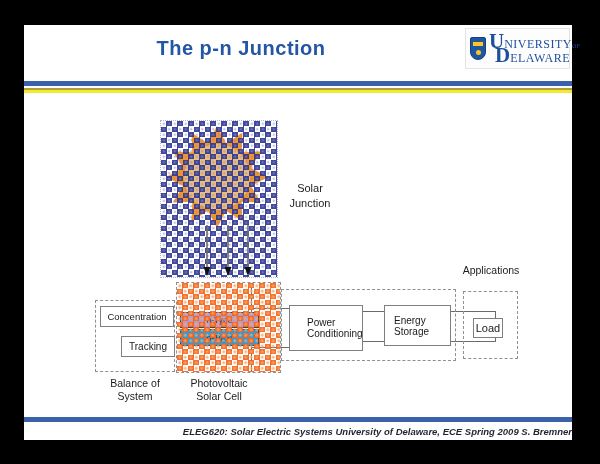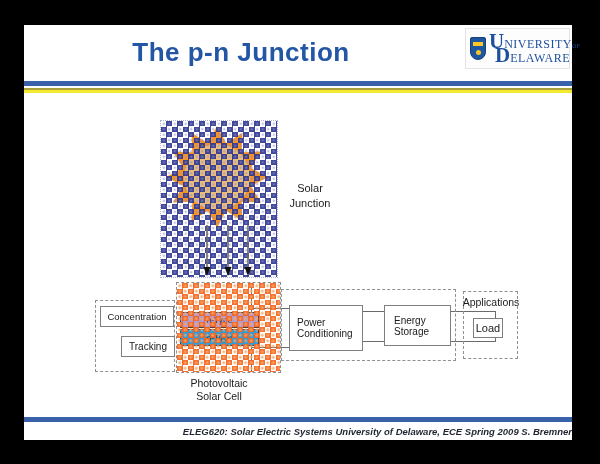--- a/index.html
+++ b/index.html
@@ -4,21 +4,21 @@
 <style>
   html,body{margin:0;padding:0;background:#000;}
   body{width:600px;height:464px;position:relative;overflow:hidden;
        font-family:"Liberation Sans", sans-serif;}
   *{box-sizing:border-box;}
 
   .slide{position:absolute;left:24px;top:25px;width:548px;height:415px;background:#fff;}
 
   
   .title{position:absolute;left:57px;top:12px;width:320px;text-align:center;
-         font-size:26px;font-weight:bold;letter-spacing:.5px;color:#2356A4;}
+         font-size:20px;font-weight:bold;letter-spacing:.5px;color:#2356A4;}
   .rule-blue{position:absolute;left:0;top:56px;width:548px;height:5px;background:#3A62AB;}
   .rule-olive{position:absolute;left:0;top:63px;width:548px;height:2px;background:#A9A23B;}
   .rule-yellow{position:absolute;left:0;top:65px;width:548px;height:3px;background:#F2E930;}
 
   
   .logo{position:absolute;left:441px;top:3px;width:105px;height:41px;background:#fdfdfd;
         border:1px solid #e4e4e4;display:flex;align-items:center;padding:2px 4px;gap:3px;}
   .shield{width:16px;height:23px;background:#1E56A0;border:1px solid #16437e;
           border-radius:2px 2px 8px 8px;position:relative;flex:0 0 auto;}
   .shield:before{content:"";position:absolute;left:2px;top:4px;width:10px;height:4px;background:#FFC425;}
@@ -26,21 +26,21 @@
   .logo-text{color:#1E4F9C;font-family:"Liberation Serif", serif;line-height:1;}
   .logo-line{white-space:nowrap;}
   .lg{font-size:21px;font-weight:bold;}
   .sm{font-size:12px;letter-spacing:.5px;}
   .of{font-size:6px;letter-spacing:.3px;}
   .logo-line2{margin-top:-7px;margin-left:6px;white-space:nowrap;}
 
   
   .box{position:absolute;background:#fff;border:1px solid #7f7f7f;color:#1a1a1a;
        display:flex;align-items:center;justify-content:center;font-size:9.5px;}
-  .box.left{justify-content:flex-start;padding-left:7px;font-size:10px;}
+  .box.left{justify-content:flex-start;padding-left:17px;font-size:10px;}
   .dashed{position:absolute;border:1px dashed #909090;}
   .cap{position:absolute;color:#1c1c1c;font-size:10.5px;text-align:center;line-height:1.2;}
   .ml{white-space:pre-line;}
   .wire{position:absolute;background:#6b6b6b;}
 
   
   .solar-region{position:absolute;left:136px;top:95px;width:118px;height:158px;
                 border:1px dotted #b3b3d6;}
   .solar-region svg{position:absolute;left:0;top:0;}
   .checker{position:absolute;inset:0;}
@@ -113,40 +113,42 @@
   <div class="solar-label ml">Solar
 Junction</div>
 
   <div class="dashed" style="left:71px;top:275px;width:80px;height:72px;"></div>
   <div class="box" style="left:76px;top:281px;width:74px;height:21px;">
       <span>Concentration</span>
     </div>
   <div class="box" style="left:97px;top:311px;width:54px;height:21px;font-size:10px;">
       <span>Tracking</span>
     </div>
+  <div class="cap ml" style="left:71px;top:352px;width:80px;">Balance of
+System</div>
 
   <div class="pv-cell">
     <div class="bar n">
         <span>n-Type</span>
       </div>
     <div class="bar p">
         <span>p-Type</span>
       </div>
     <div class="checker checker-orange"></div>
   </div>
   <div class="cap ml" style="left:150px;top:352px;width:90px;">Photovoltaic
 Solar Cell</div>
 
   <div class="dashed" style="left:257px;top:264px;width:175px;height:72px;"></div>
   <div class="box left ml" style="left:265px;top:280px;width:74px;height:46px;"><span class="ml">Power
 Conditioning</span></div>
   <div class="box left ml" style="left:360px;top:280px;width:67px;height:41px;padding-left:9px;"><span class="ml">Energy
 Storage</span></div>
 
-  <div class="cap" style="left:432px;top:239px;width:70px;margin-top:32px;">Applications</div>
+  <div class="cap" style="left:432px;top:239px;width:70px;">Applications</div>
   <div class="dashed" style="left:439px;top:266px;width:55px;height:68px;"></div>
   <div class="box" style="left:449px;top:293px;width:30px;height:20px;font-size:11px;">
       <span>Load</span>
     </div>
 
   <div style="position:absolute;left:0;top:392px;width:548px;height:5px;background:#3A62AB;"></div>
   <div style="position:absolute;left:0;top:401px;width:548px;text-align:right;font-size:9.5px;font-weight:bold;font-style:italic;color:#1f2430;">ELEG620: Solar Electric Systems  University of Delaware, ECE Spring 2009  S. Bremner</div>
 
 </div>
 

